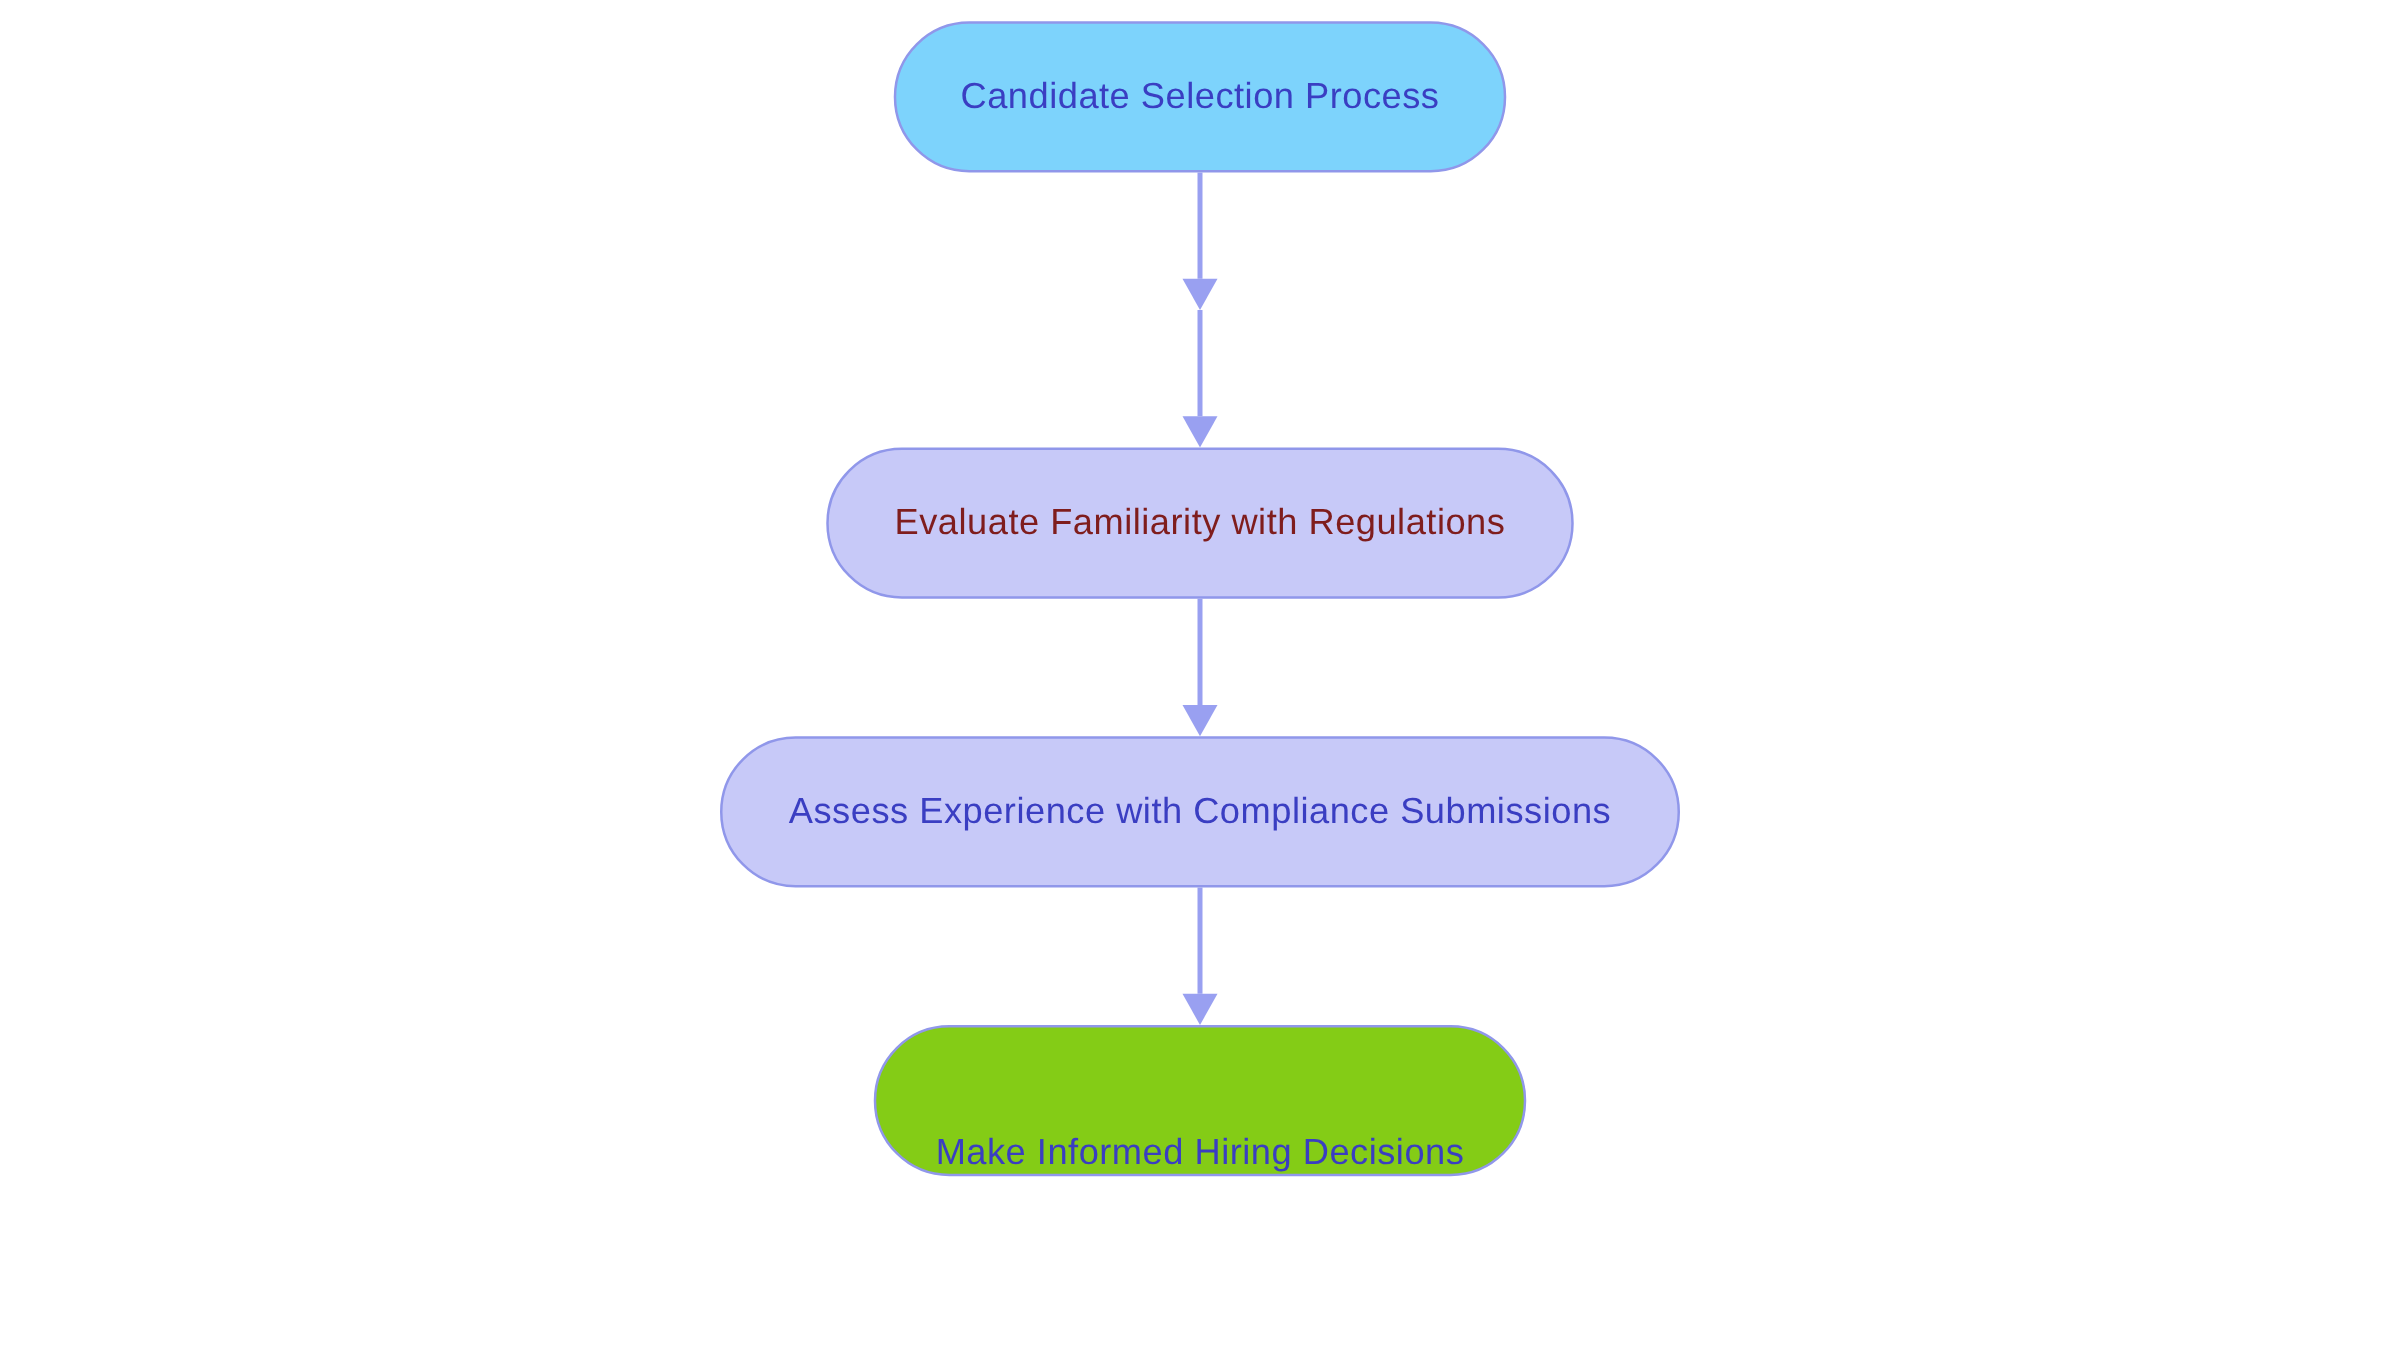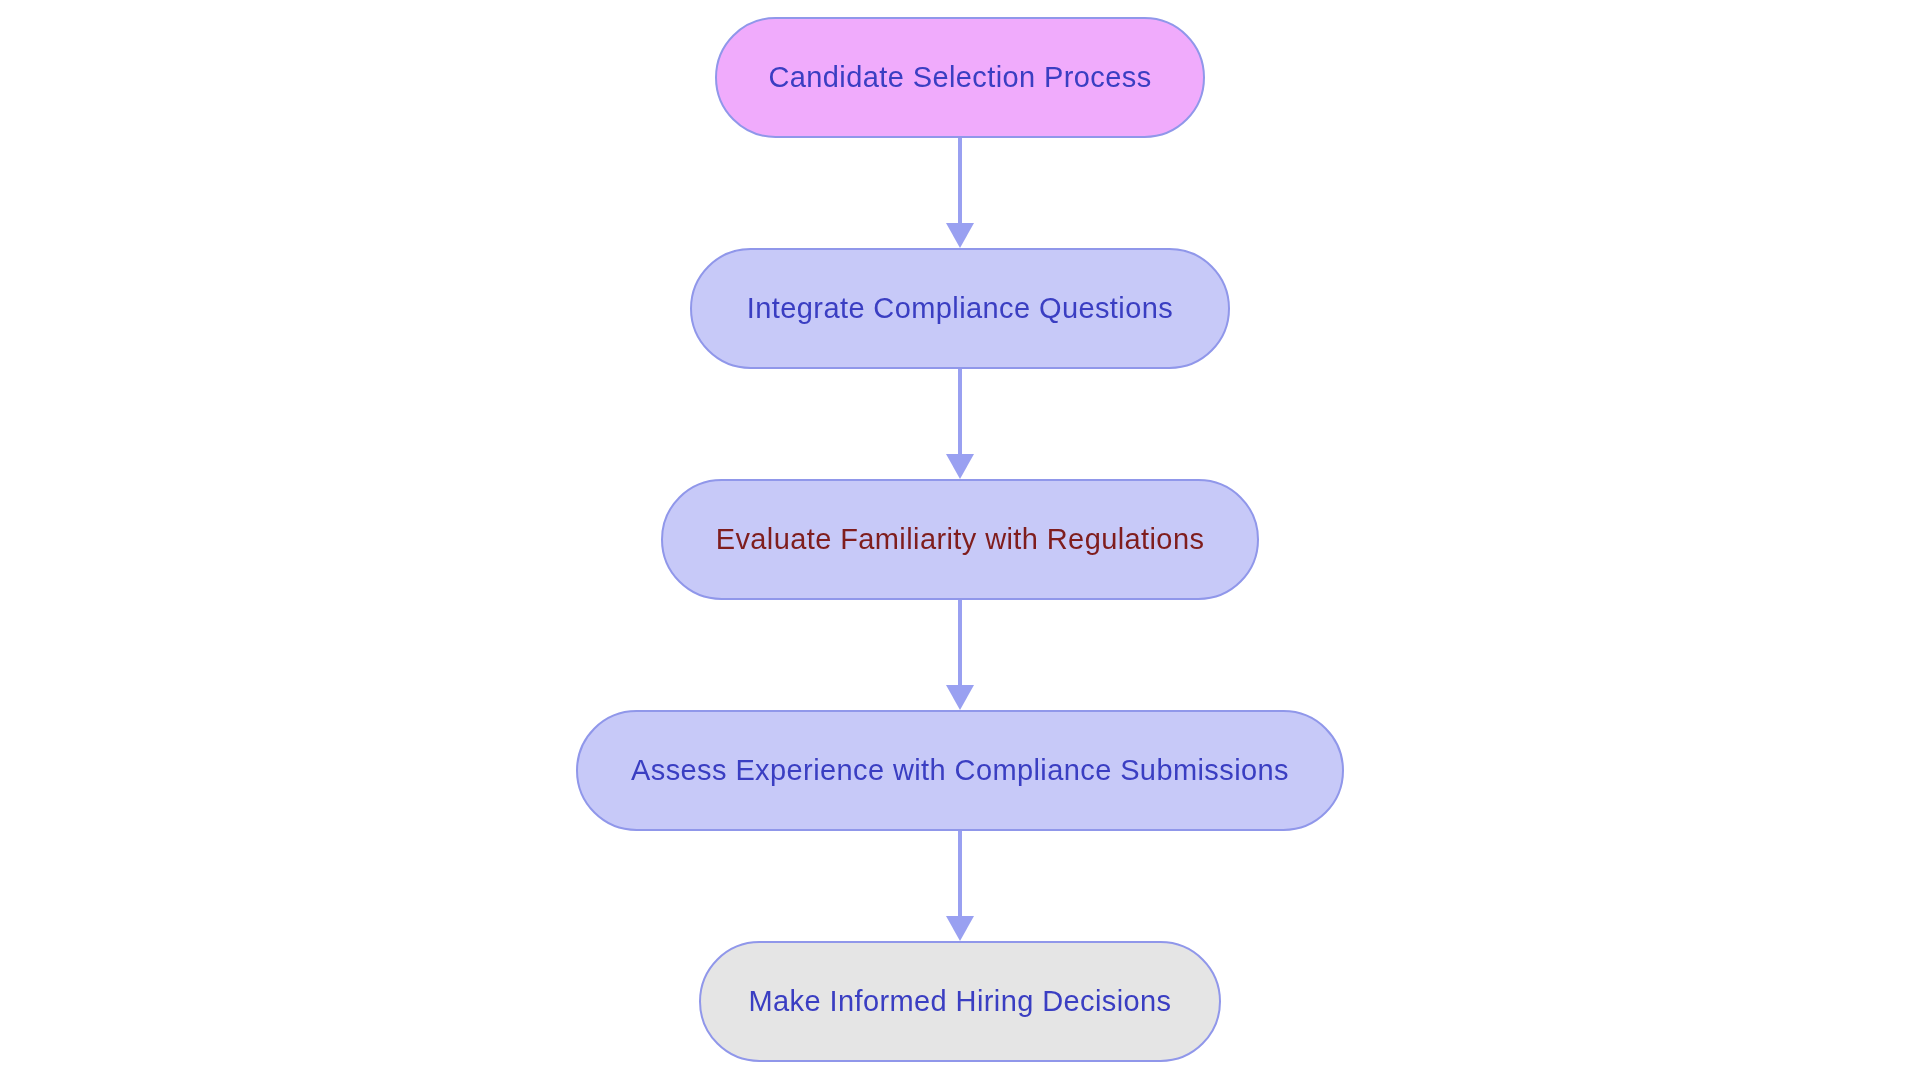--- a/index.html
+++ b/index.html
@@ -60,32 +60,29 @@
     border-left: 14px solid transparent;
     border-right: 14px solid transparent;
     border-top: 25px solid #99a0f1;
   }
 </style>
 </head>
 <body>
 
 <div class="canvas">
 
-  <div class="node n0" style="background: #f0abfc; border-color: rgb(144, 151, 234); color: rgb(58, 62, 194);">
+  <div class="node n0" style="background: #7dd3fc; border-color: rgb(144, 151, 234); color: rgb(58, 62, 194);">
     <span>Candidate Selection Process</span>
   </div>
 
   <div class="connector">
     <div class="line" style="background: rgb(153, 160, 241);"></div>
     <div class="head" style="border-top-color: rgb(153, 160, 241);"></div>
   </div>
 
-  <div class="node n1" style="background: rgb(199, 201, 248); border-color: rgb(144, 151, 234); color: rgb(58, 62, 194);">
-    <span>Integrate Compliance Questions</span>
-  </div>
 
   <div class="connector">
     <div class="line" style="background: rgb(153, 160, 241);"></div>
     <div class="head" style="border-top-color: rgb(153, 160, 241);"></div>
   </div>
 
   <div class="node n2" style="background: rgb(199, 201, 248); border-color: rgb(144, 151, 234); color: #7f1d1d;">
     <span>Evaluate Familiarity with Regulations</span>
   </div>
 
@@ -96,17 +93,17 @@
 
   <div class="node n3" style="background: rgb(199, 201, 248); border-color: rgb(144, 151, 234); color: rgb(58, 62, 194);">
     <span>Assess Experience with Compliance Submissions</span>
   </div>
 
   <div class="connector">
     <div class="line" style="background: rgb(153, 160, 241);"></div>
     <div class="head" style="border-top-color: rgb(153, 160, 241);"></div>
   </div>
 
-  <div class="node n4" style="background: #e5e5e5; border-color: rgb(144, 151, 234); color: rgb(58, 62, 194);">
+  <div class="node n4" style="background: #84cc16; border-color: rgb(144, 151, 234); color: rgb(58, 62, 194); align-items: flex-end;">
     <span>Make Informed Hiring Decisions</span>
   </div>
 
 </div>
 
 </body></html>

